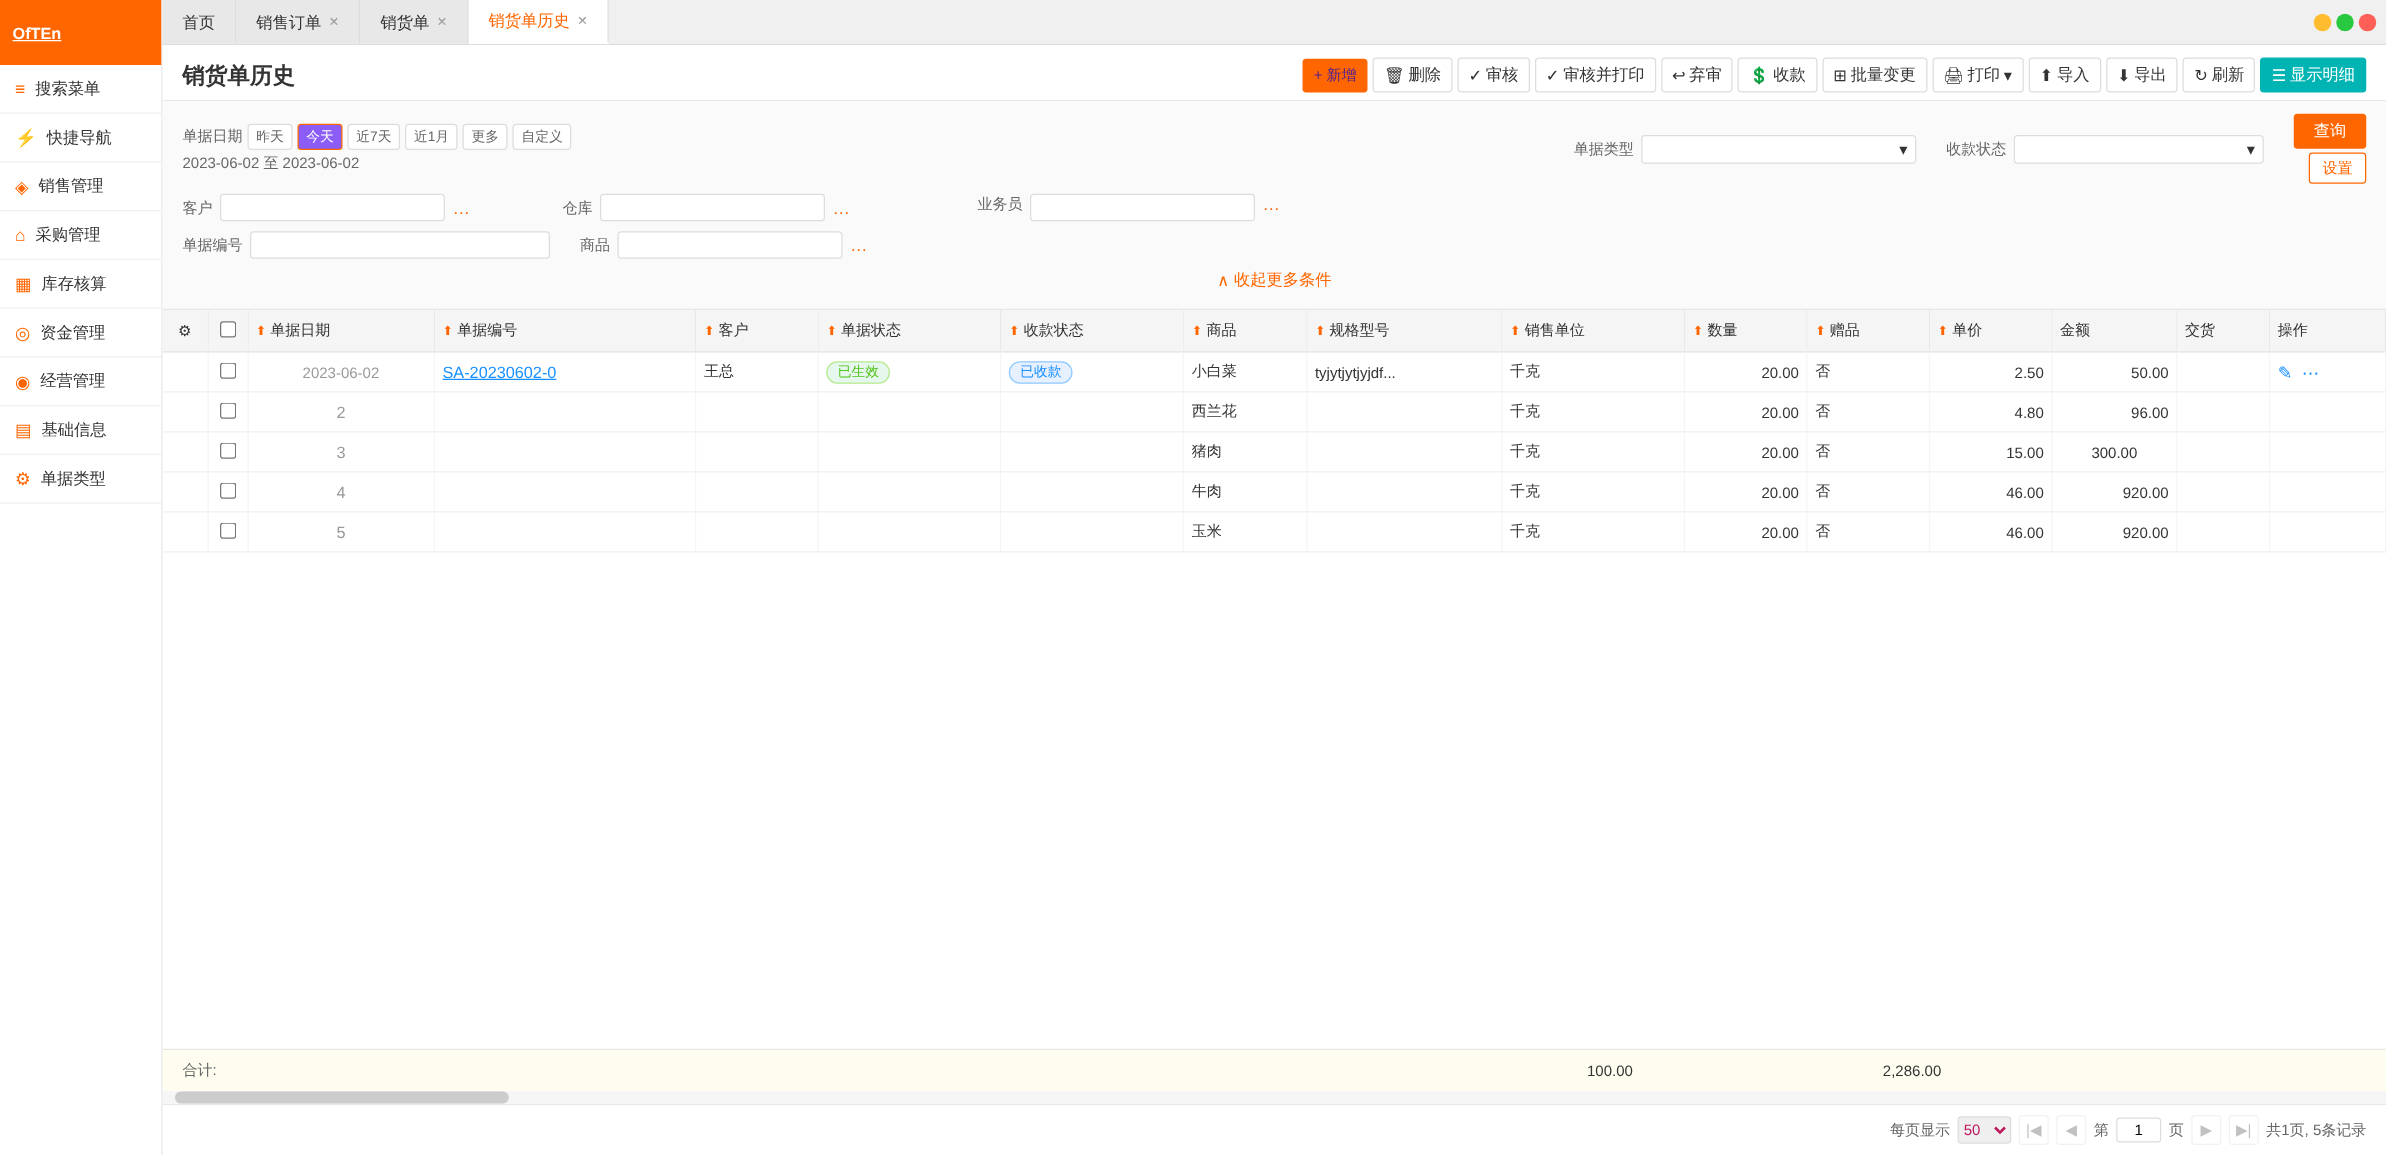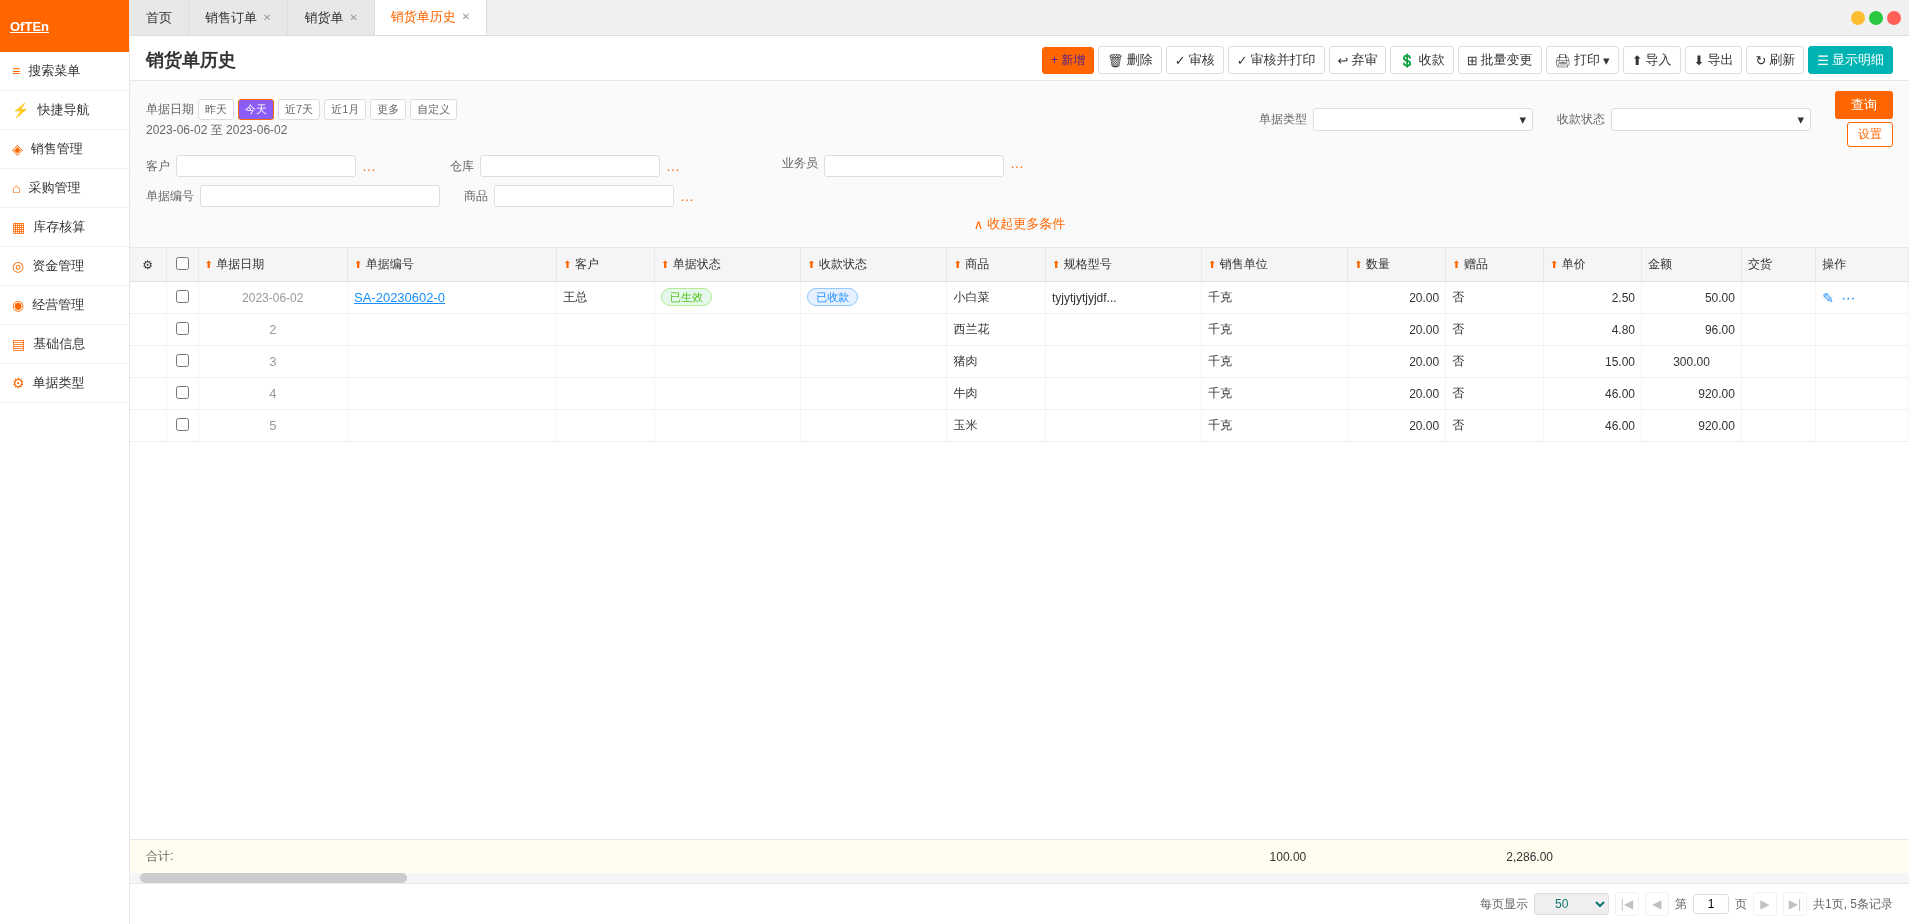--- a/index.html
+++ b/index.html
@@ -256,23 +256,23 @@
       justify-content: flex-end;
       padding: 8px 16px;
       border-top: 1px solid #e8e8e8;
       flex-shrink: 0;
       gap: 6px;
       background: #fff;
     }
     .page-size-select {
       border: 1px solid #ddd;
       border-radius: 3px;
-      padding: 2px 16px;
-      font-size: 12px;
-      color: #0f766e;
+      padding: 2px 0;
+      font-size: 12px;
+      color: #be185d;
     }
     .page-nav-btn {
       width: 24px;
       height: 24px;
       border: 1px solid #ddd;
       background: #fff;
       border-radius: 3px;
       cursor: pointer;
       display: flex;
       align-items: center;

